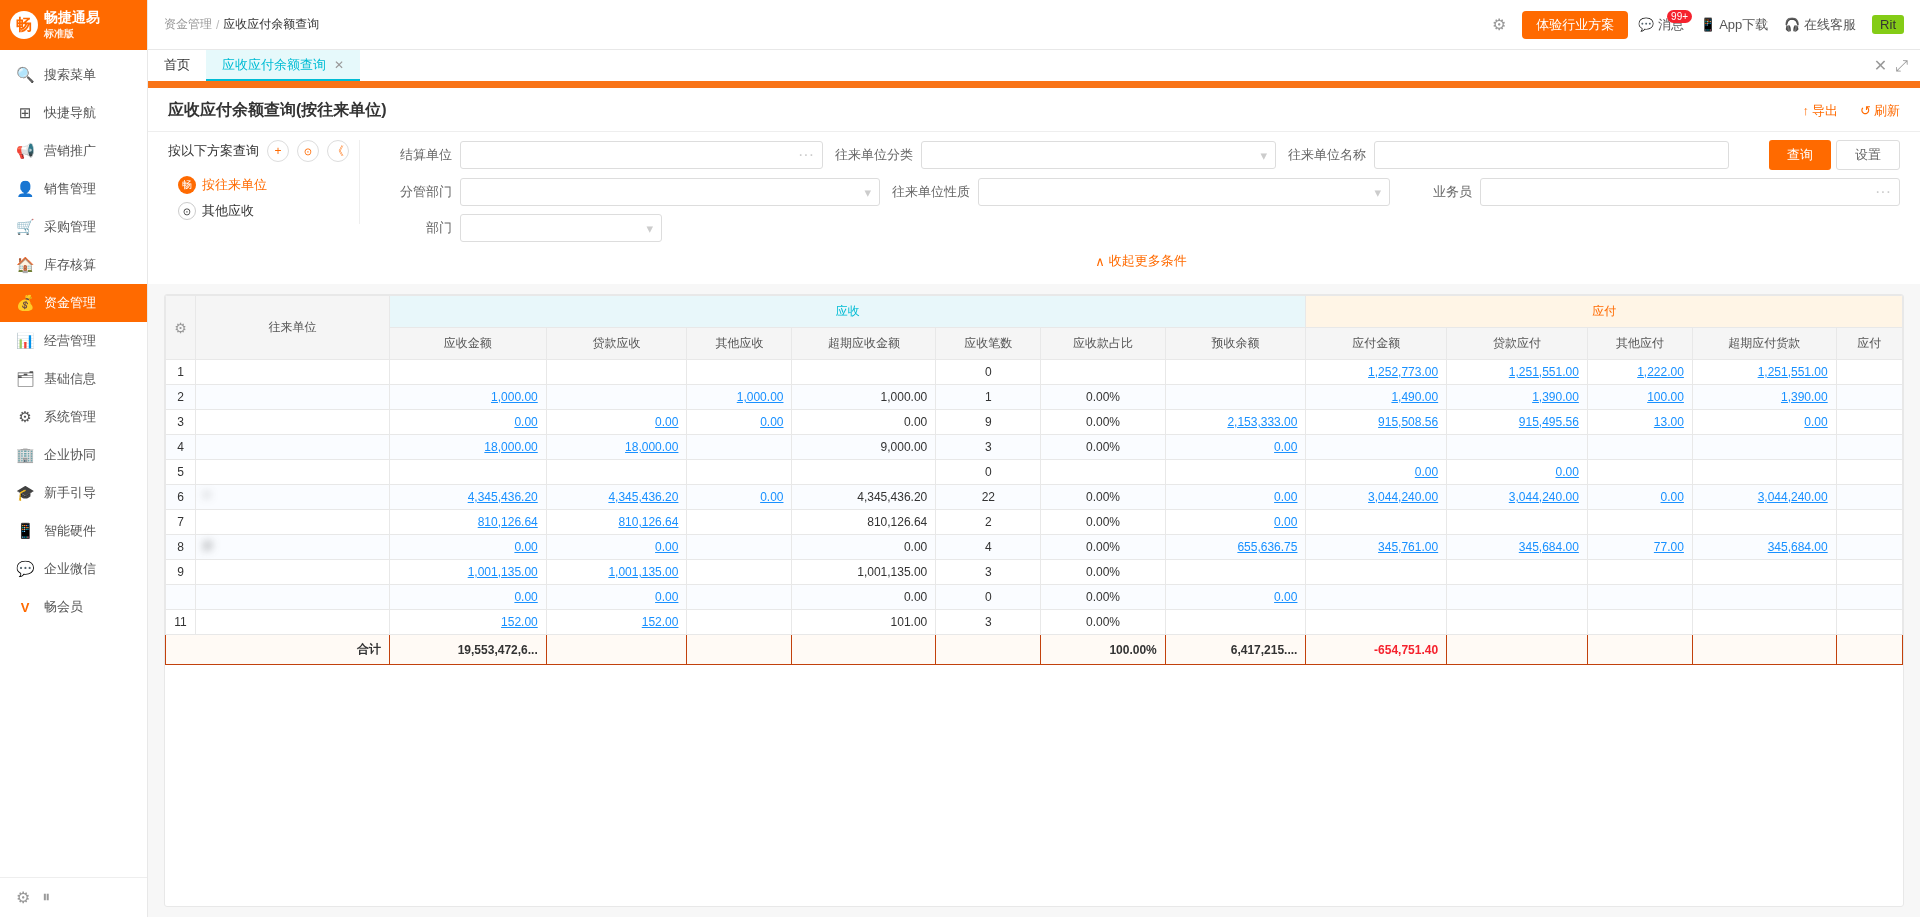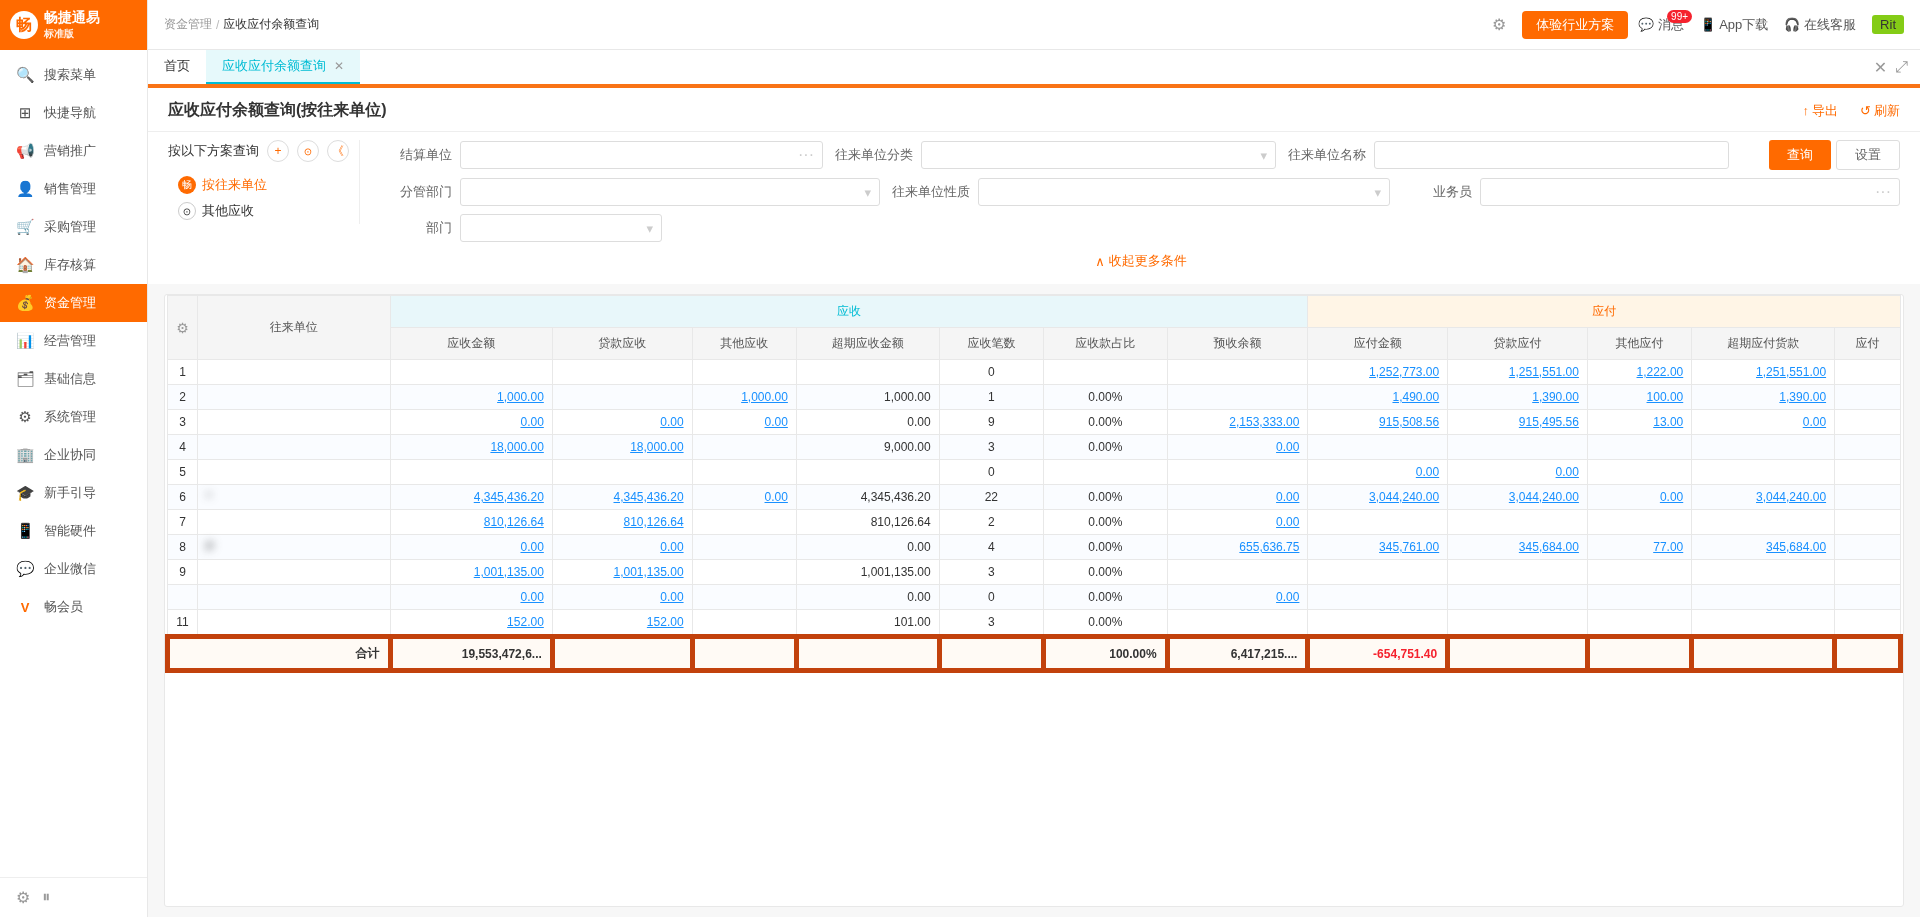--- a/index.html
+++ b/index.html
@@ -60,21 +60,21 @@
       background: #f5222d; color: #fff; font-size: 10px;
       border-radius: 8px; padding: 1px 4px; min-width: 16px; text-align: center;
     }
     .topbar-user { color: #333; font-size: 13px; }
 
     
     .main { margin-left: 148px; margin-top: 50px; height: calc(100vh - 50px); display: flex; flex-direction: column; }
 
     
     .tab-bar {
-      background: #fff; border-bottom: 4px solid #f97316;
+      background: #fff; border-bottom: 7px solid #f97316;
       display: flex; align-items: stretch; min-height: 38px;
     }
     .tab-item {
       padding: 0 16px; display: flex; align-items: center; gap: 6px;
       cursor: pointer; font-size: 13px; color: #555; border-bottom: 2px solid transparent;
       white-space: nowrap;
     }
     .tab-item.home { color: #333; }
     .tab-item.active {
       color: #00bcd4; border-bottom: 2px solid #00bcd4;
@@ -166,21 +166,21 @@
     tbody tr:nth-child(even) { background: #fafcff; }
     tbody td {
       padding: 5px 8px; border: 1px solid #e8e8e8;
       color: #333; text-align: right; white-space: nowrap;
     }
     tbody td.td-center { text-align: center; }
     tbody td.td-link { color: #1890ff; text-decoration: underline; cursor: pointer; }
     tbody td.td-left { text-align: left; }
     tfoot tr { background: #fffaf5; }
     tfoot td {
-      padding: 6px 8px; border: 5px solid #c2410c;
+      padding: 6px 8px; border: 1px solid #c2410c;
       font-weight: 600; color: #333; text-align: right; white-space: nowrap;
     }
     tfoot td.td-neg { color: #f5222d; }
     .table-settings-icon { color: #999; font-size: 14px; cursor: pointer; }
   </style>
 </head>
 <body>
 
 <div class="sidebar">
   <div class="sidebar-logo">

